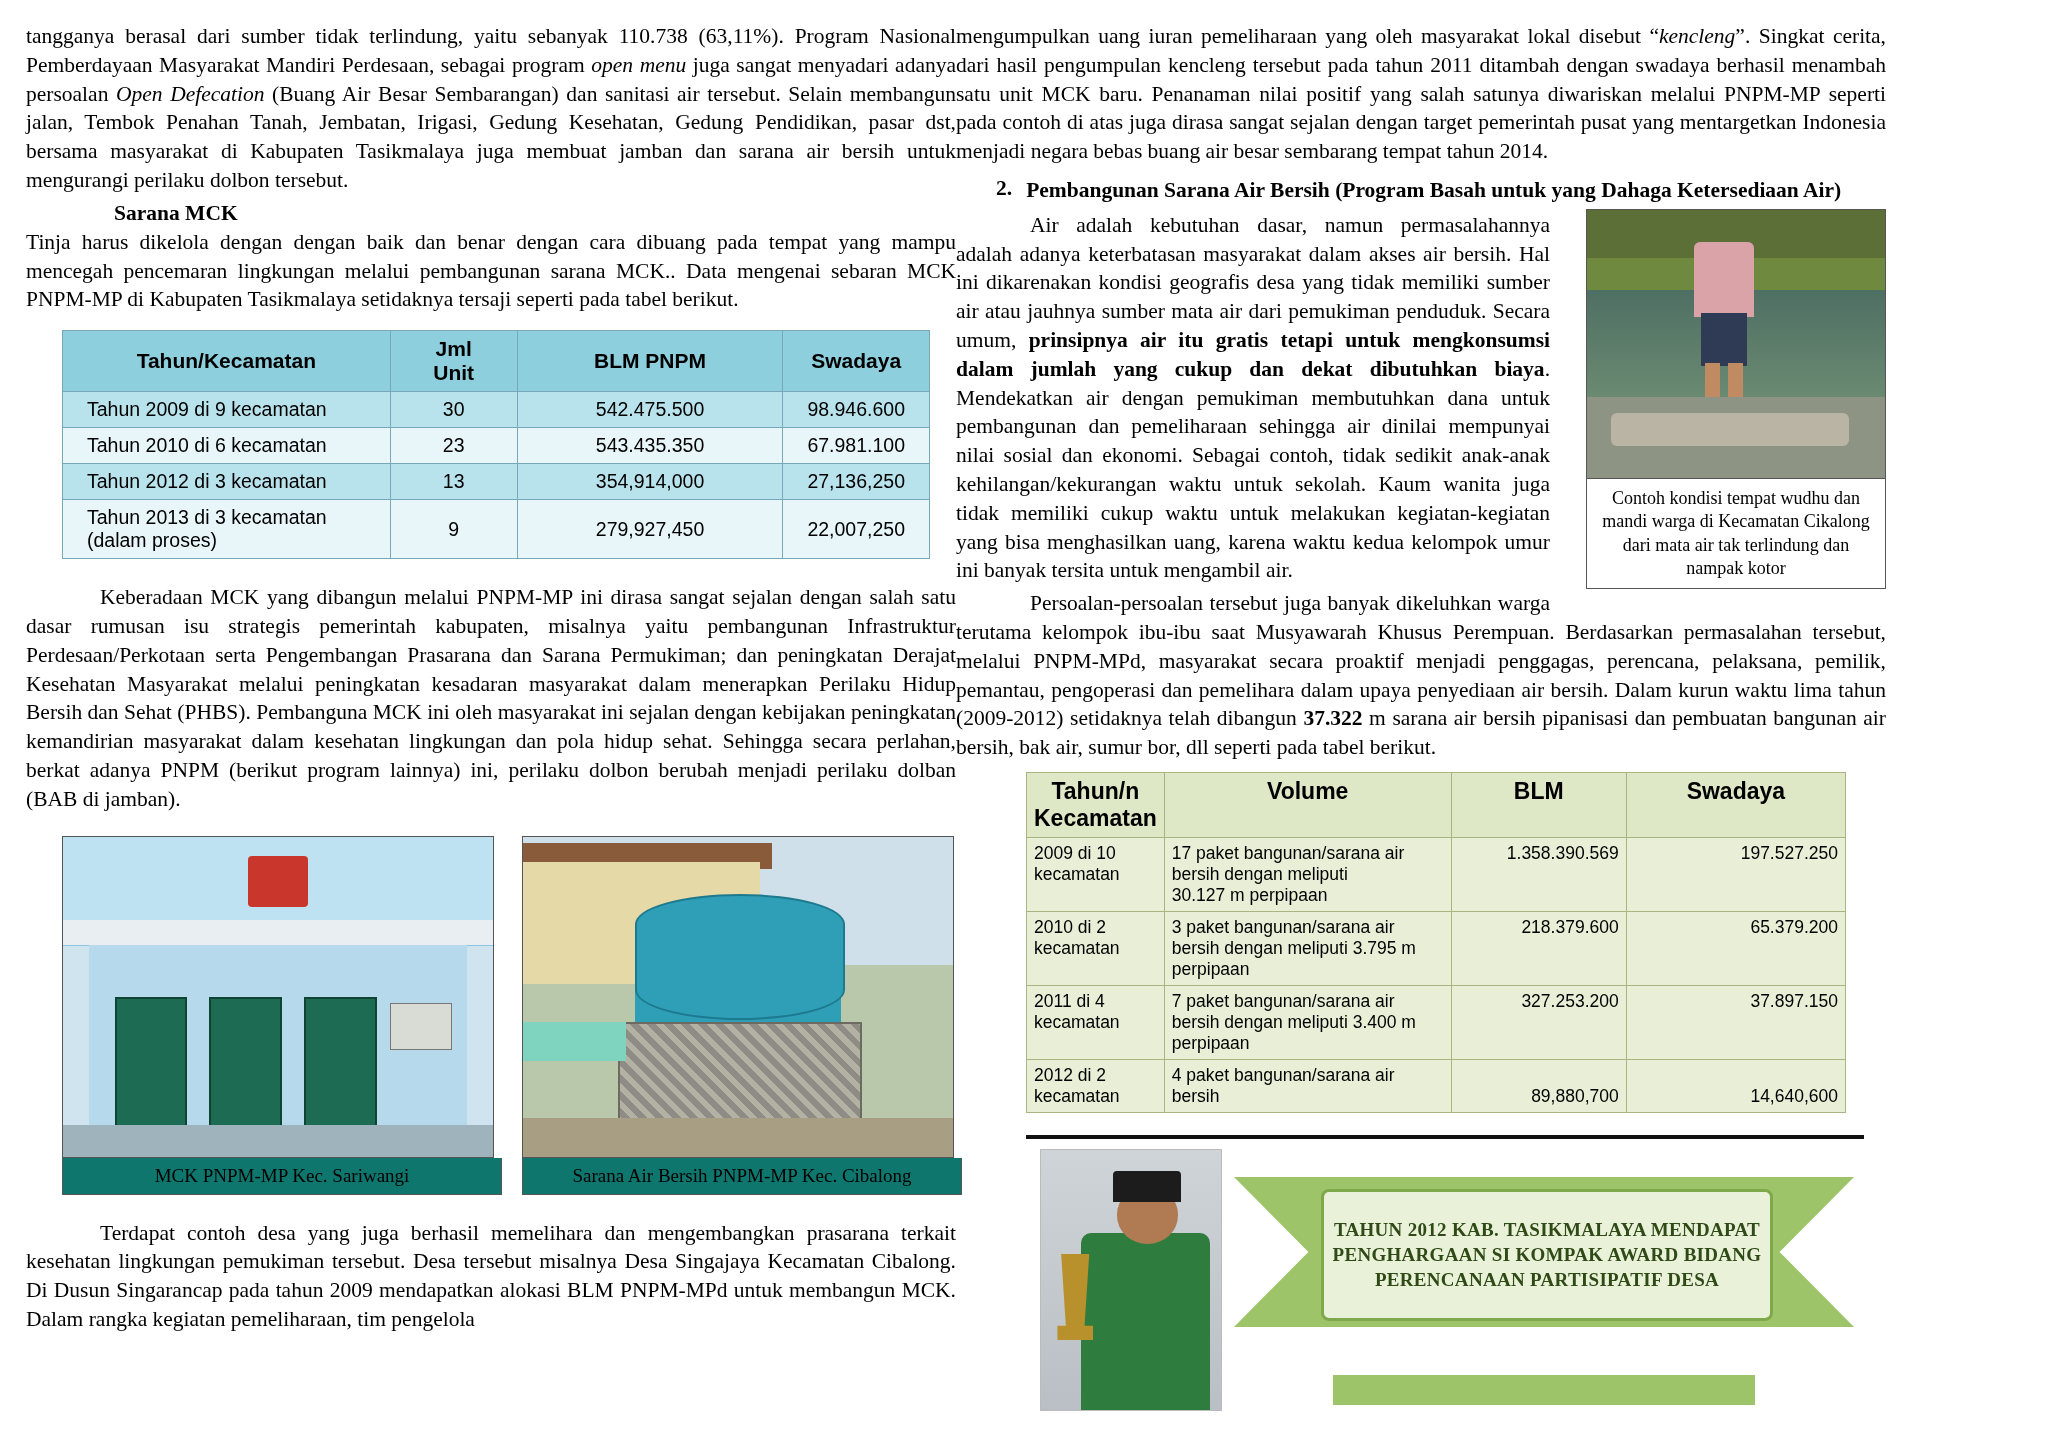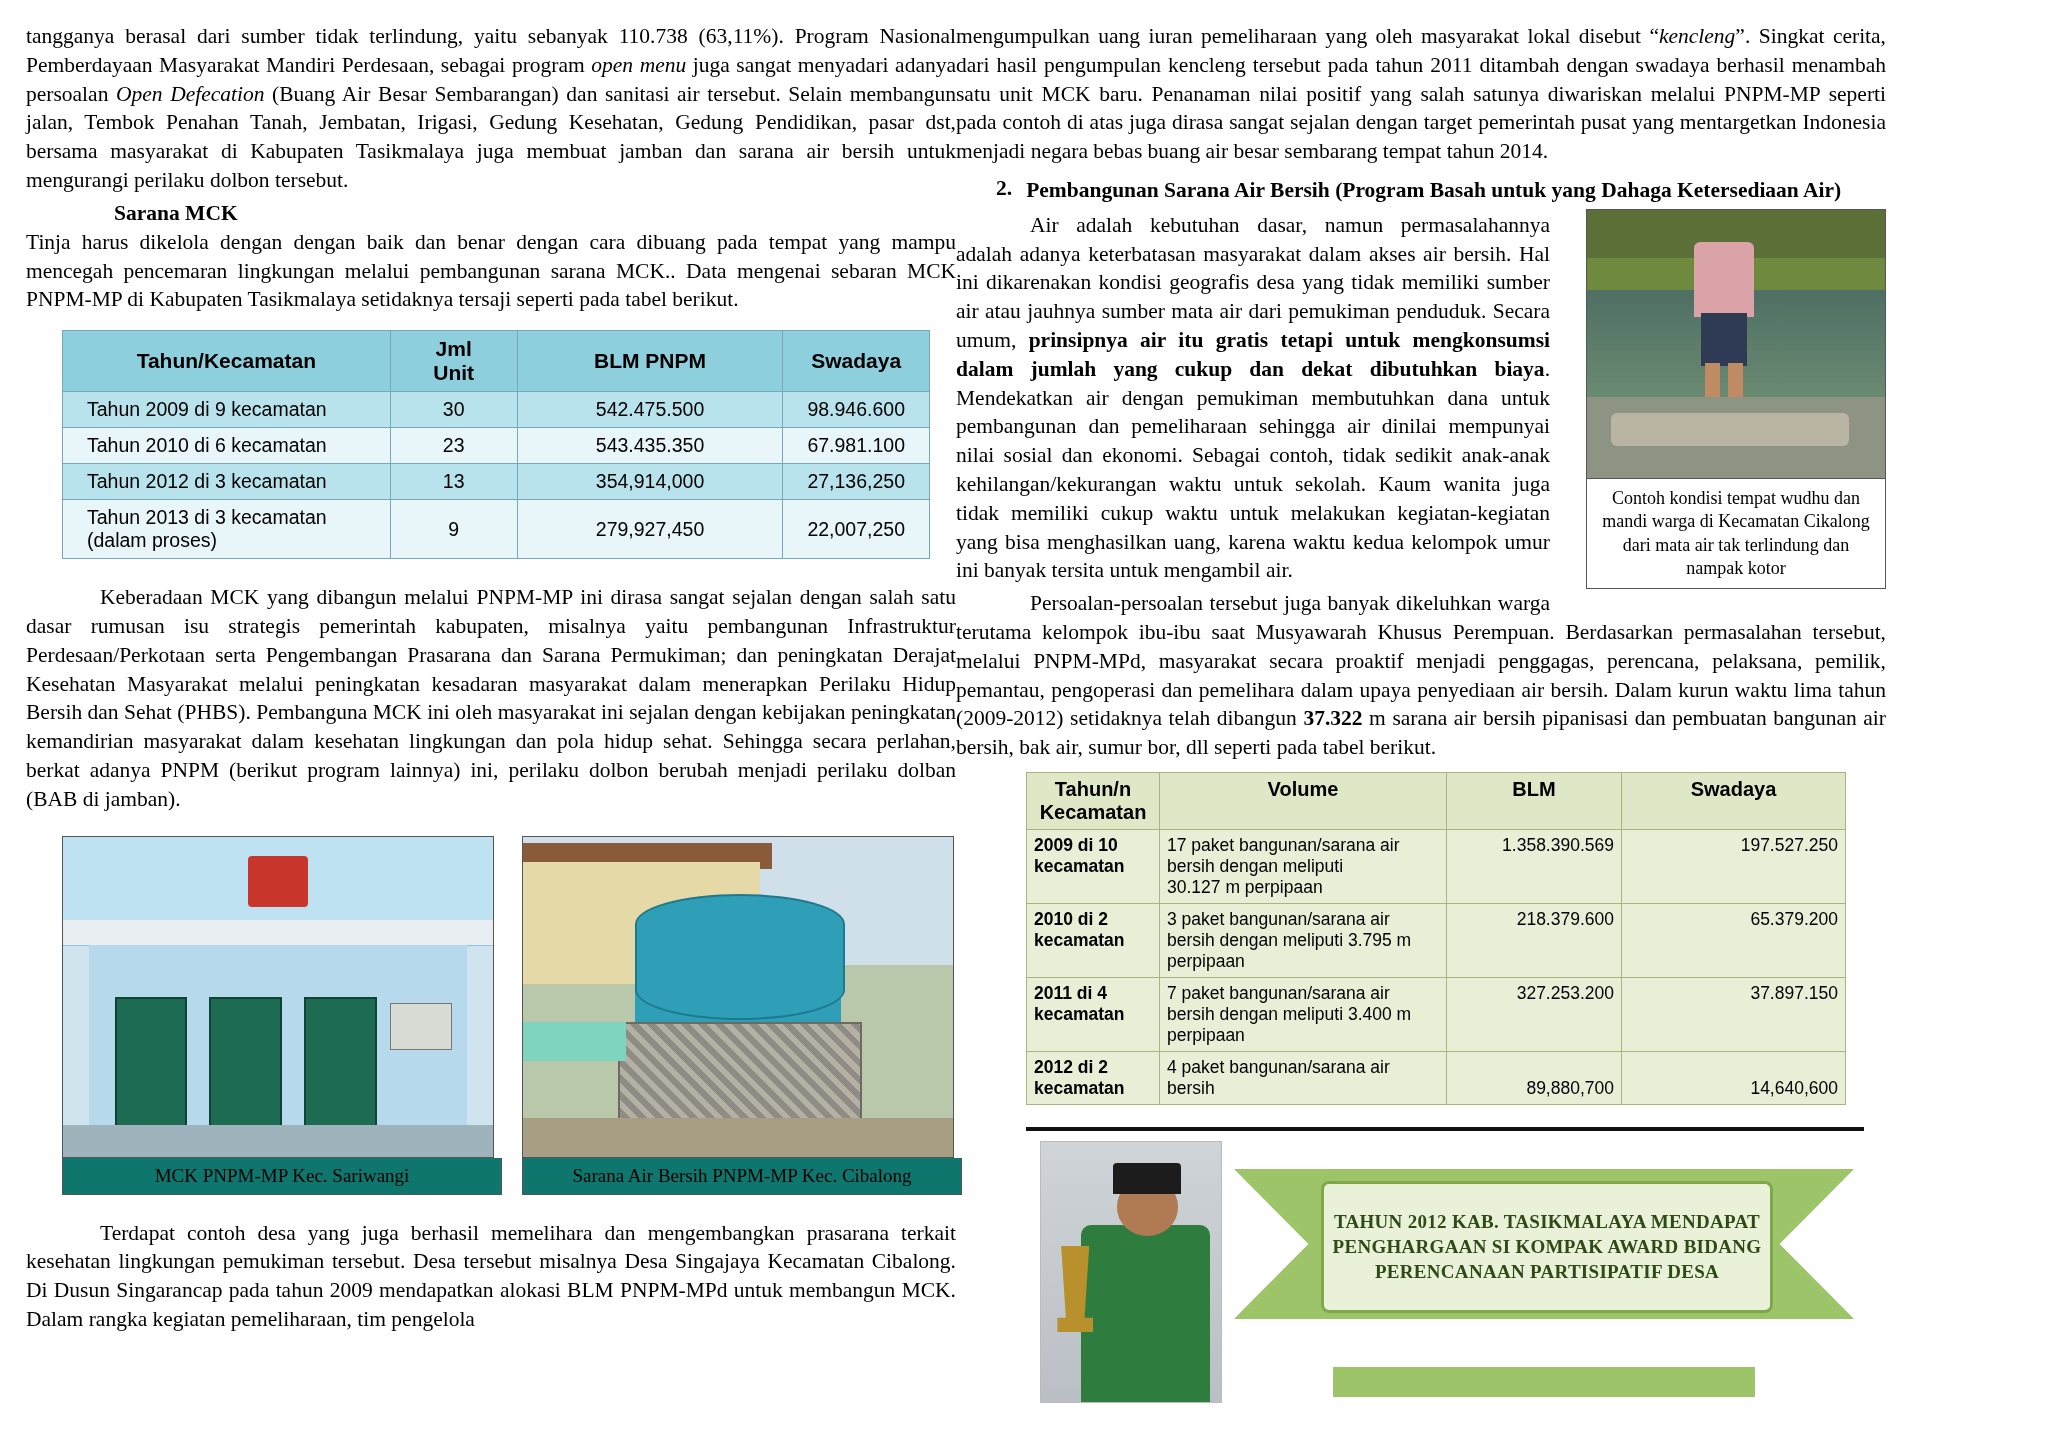--- a/index.html
+++ b/index.html
@@ -111,24 +111,24 @@
   .t2 th, .t2 td {
     border:1px solid #a8b582;
     padding:5px 7px;
     font-size:17.5px;
     vertical-align:top;
   }
   .t2 thead th {
     background:#dfe8c6;
     text-align:center;
     font-weight:bold;
-    font-size:20px;
+    font-size:23px;
   }
   .t2 tbody td { background:#e9efd6; }
-  .t2 td.kec { font-weight:bold; }
+  .t2 td.kec { font-weight:normal; }
   .t2 td.rnum { text-align:right; }
 
   
   .award {
     margin:22px 0 0 70px;
     width:838px; height:272px;
     border-top:4px solid #111;
     position:relative;
     background:#fff;
     display:flex;

